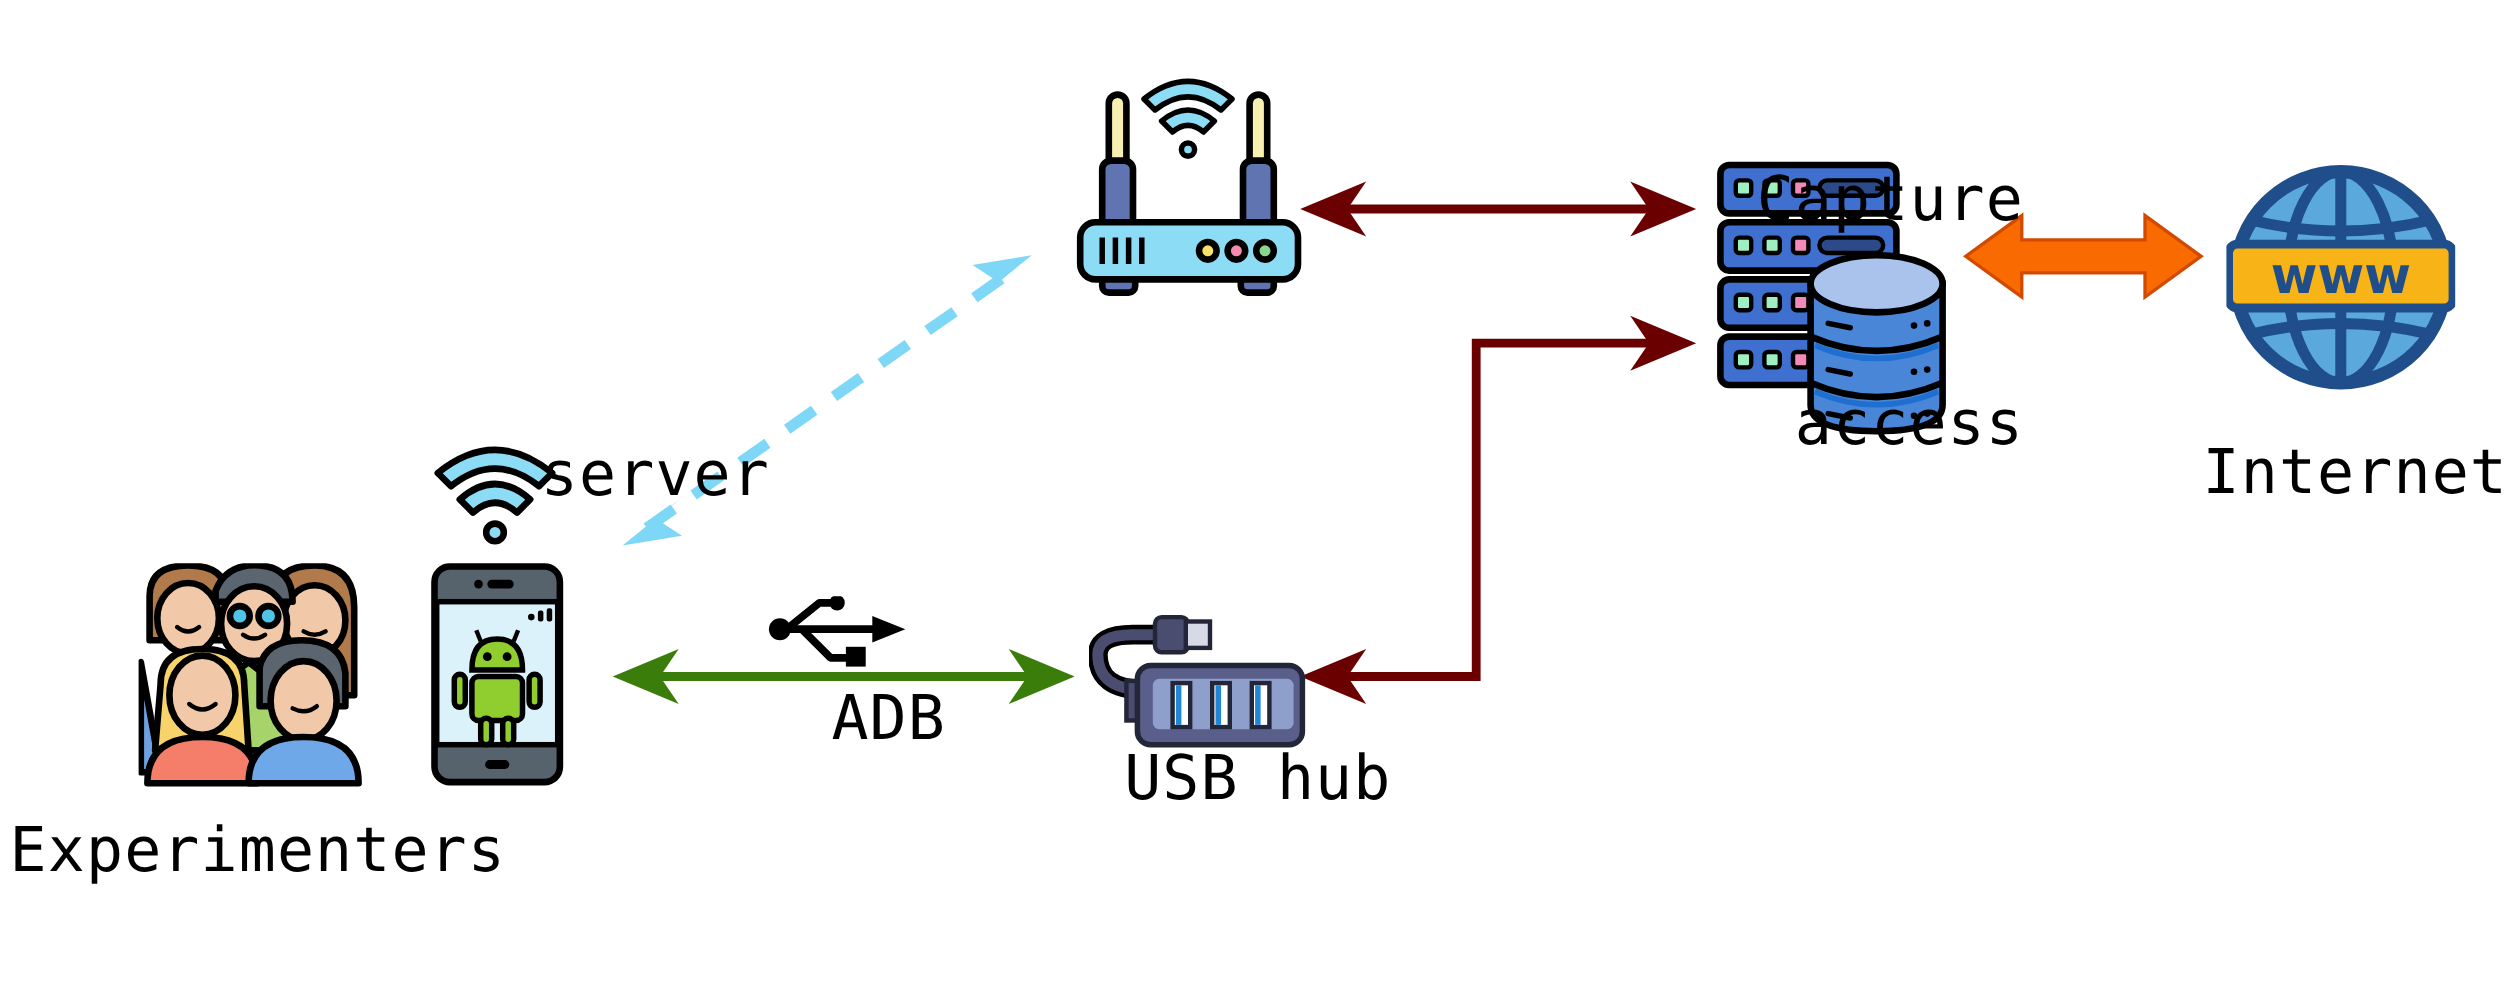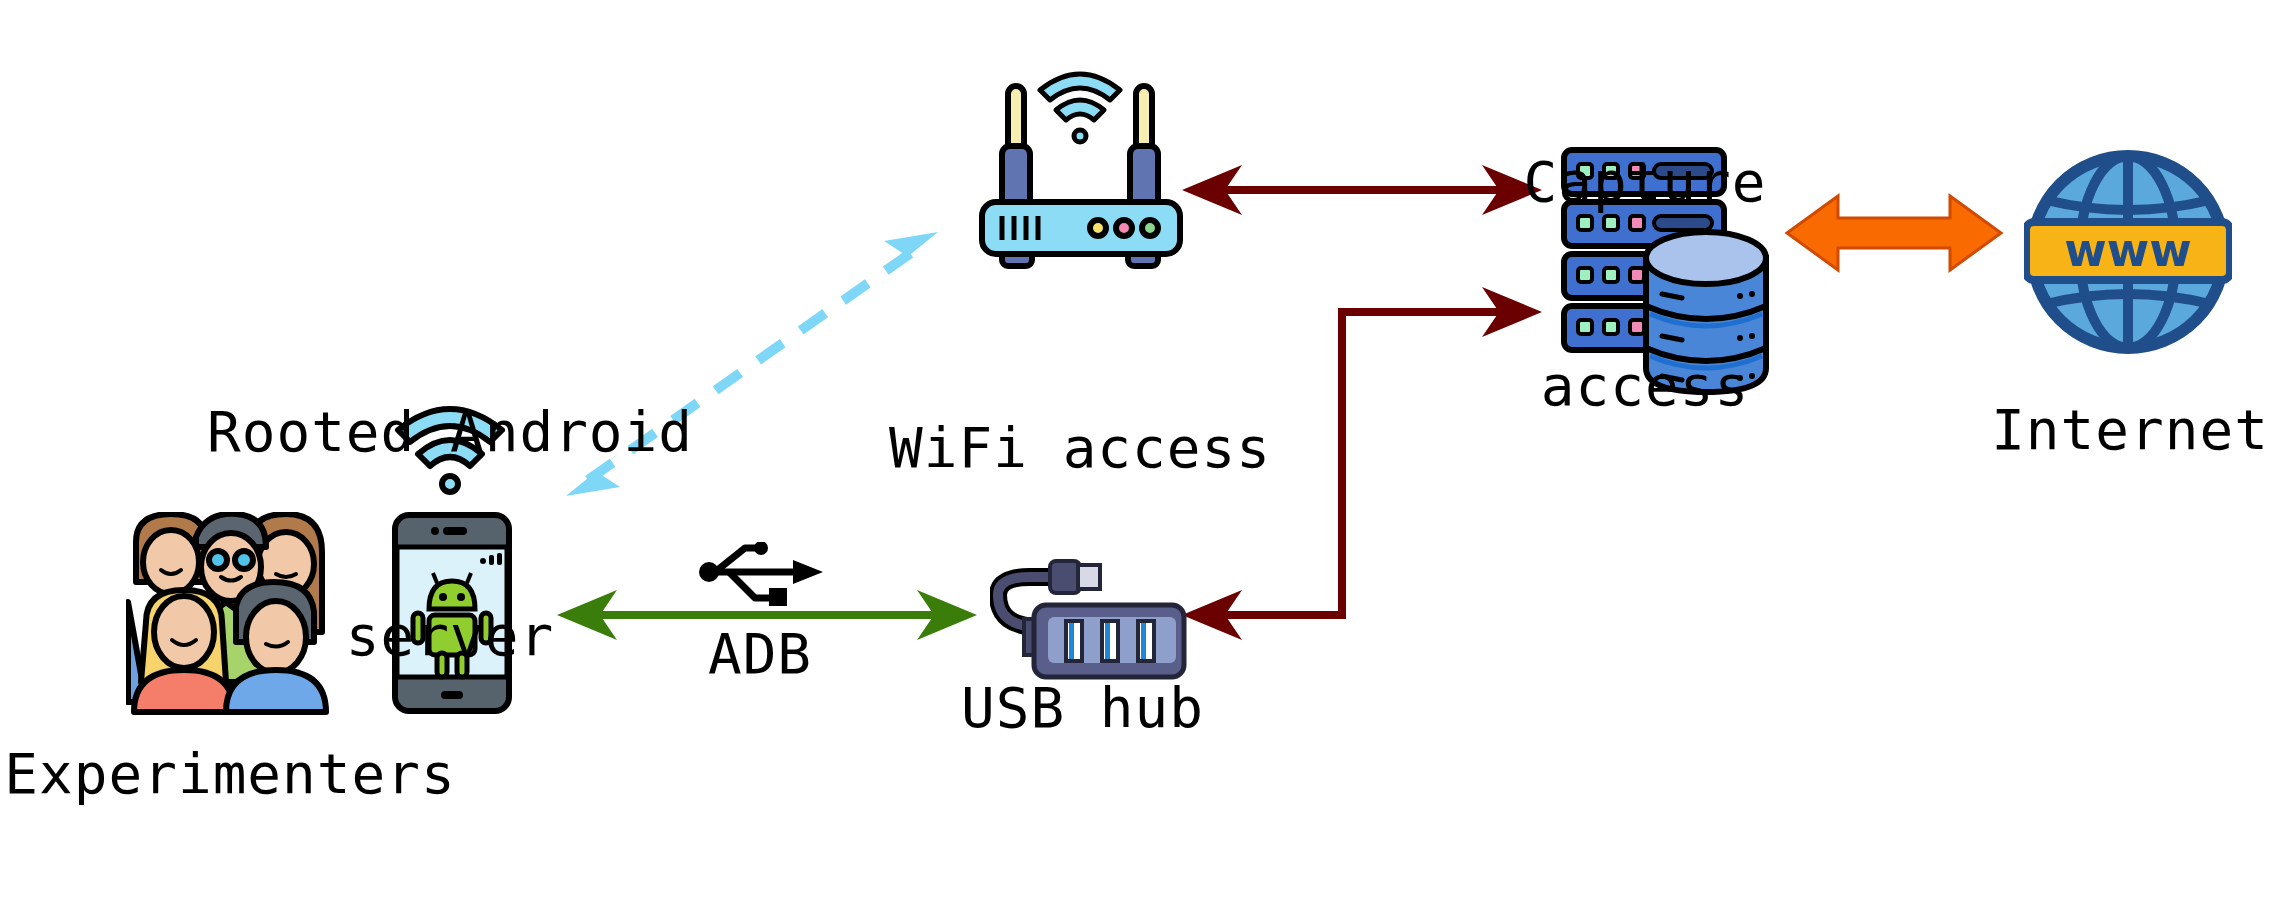--- a/index.html
+++ b/index.html
@@ -1,19 +1,19 @@
 <!DOCTYPE html>
 <html><head>
 <meta charset="utf-8">
 <style>
   html, body { margin: 0; padding: 0; background: #ffffff; }
   body { width: 2286px; height: 910px; position: relative; overflow: hidden;
          font-family: "DejaVu Sans Mono", "Liberation Mono", monospace; }
   .label { position: absolute; color: #000; font-size: 56px; line-height: 68px;
-           text-align: center; white-space: pre; letter-spacing: 1px; }
+           text-align: right; white-space: pre; letter-spacing: 1px; }
   .label div { display: block; }
   svg.canvas { position: absolute; left: 0; top: 0; }
   .icon { position: absolute; }
 </style>
 </head>
 <body>
 
 <svg class="canvas" width="2286" height="910" viewBox="0 0 2286 910">
 
   <g>
@@ -219,28 +219,26 @@
     <ellipse cx="104" cy="104" rx="48" ry="96"></ellipse>
     <line x1="104" y1="8" x2="104" y2="200"></line>
     <path d="M22 52 Q104 72 186 52"></path>
     <path d="M22 156 Q104 136 186 156"></path>
   </g>
   <rect x="2" y="74" width="204" height="58" rx="8" fill="#f8b417" stroke="#1f4e8a" stroke-width="8"></rect>
   <text x="104" y="118" text-anchor="middle" font-family="DejaVu Sans, sans-serif" font-weight="bold" font-size="46" fill="#1f4e8a">www</text>
 </svg>
 
 <div class="label" style="left:200px;top:262px;width:500px;">
-  <div>Rooted Android</div>
   <div>server</div>
 </div>
 
 <div class="label" style="left:0px;top:740px;width:460px;">Experimenters</div>
 
 <div class="label" style="left:860px;top:278px;width:440px;">
-  <div>WiFi access</div>
 </div>
 
 <div class="label" style="left:660px;top:620px;width:200px;">ADB</div>
 
 <div class="label" style="left:900px;top:674px;width:365px;">USB hub</div>
 
 <div class="label" style="left:1450px;top:12px;width:390px;">
   <div>Capture</div>
   <div>access</div>
 </div>

